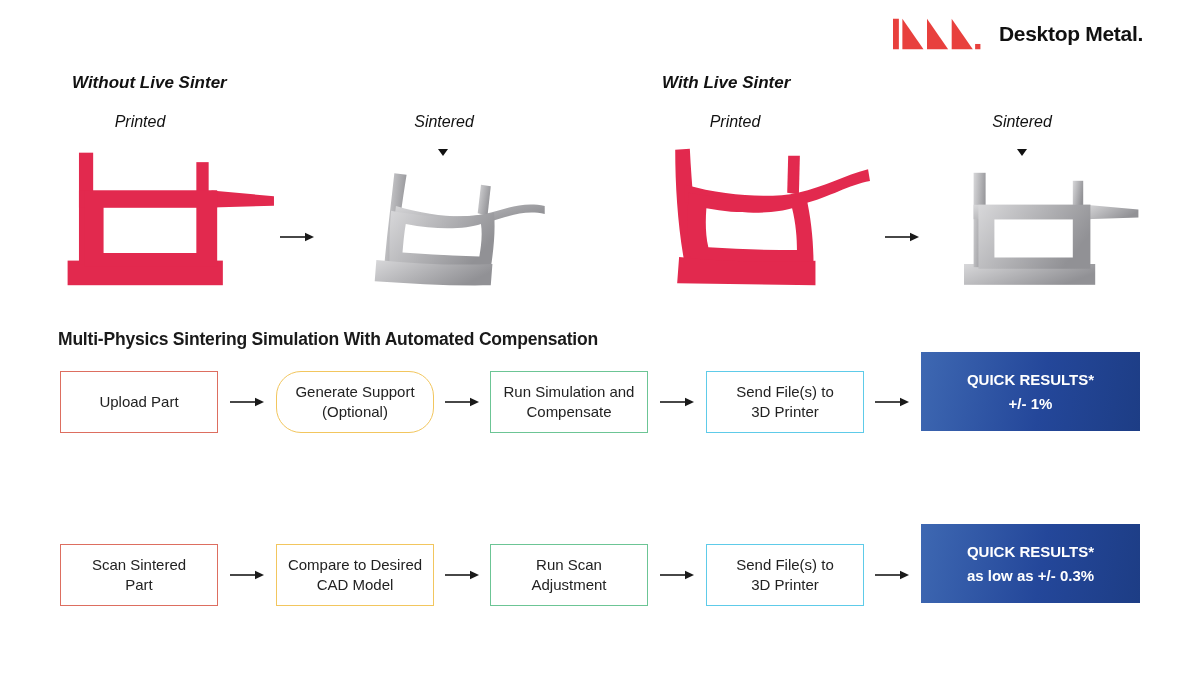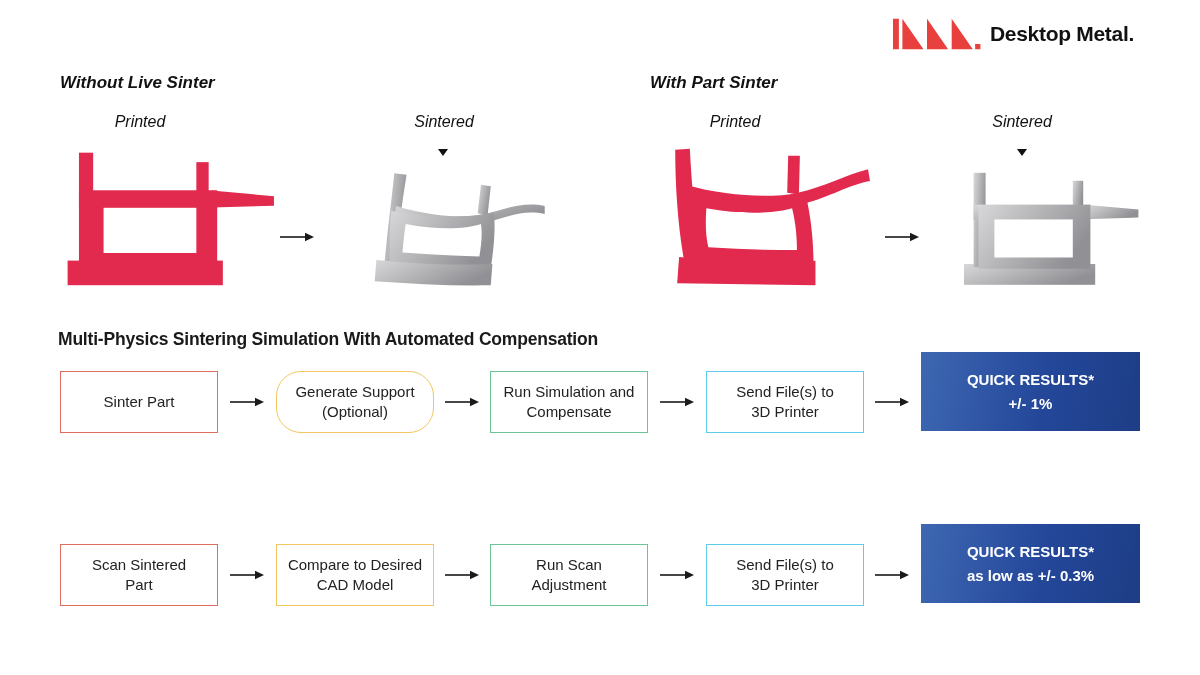--- a/index.html
+++ b/index.html
@@ -1,24 +1,24 @@
 <!DOCTYPE html>
 <html><head>
 <meta charset="utf-8">
 <style>
   html,body{margin:0;padding:0;background:#ffffff;}
   .canvas{
     position:relative;width:1200px;height:675px;background:#ffffff;
     font-family:"Liberation Sans",sans-serif;color:#111;overflow:hidden;
   }
   
-  .logo{position:absolute;top:16px;left:893px;display:flex;align-items:center;gap:9px;justify-content:flex-end;}
+  .logo{position:absolute;top:16px;left:893px;display:flex;align-items:center;gap:18px;justify-content:flex-end;}
   .brand-text{font-size:21px;font-weight:700;letter-spacing:-0.3px;color:#111;}
   
-  .cmp-title{position:absolute;top:73px;font-size:17px;font-weight:700;font-style:italic;color:#111;}
+  .cmp-title{position:absolute;top:73px;font-size:17px;font-weight:700;font-style:italic;color:#111;margin-left:12px;}
   .part-label{position:absolute;top:113px;font-size:16px;font-style:italic;transform:translateX(-50%);color:#111;}
   .tri-down{position:absolute;top:149px;width:0;height:0;transform:translateX(-50%);
     border-left:5px solid transparent;border-right:5px solid transparent;border-top:7px solid #111;}
   .shape{position:absolute;}
   .arrow{position:absolute;}
   
   .flow-title{position:absolute;font-size:17.5px;font-weight:700;color:#1a1a1a;letter-spacing:-0.2px;}
   .step{
     position:absolute;width:158px;height:62px;background:#fff;
     border:1.5px solid #ccc;display:flex;align-items:center;justify-content:center;
@@ -54,21 +54,21 @@
         <polygon points="16,0 16,52 52,52"></polygon>
         <polygon points="58,0 58,52 94,52"></polygon>
         <polygon points="100,0 100,52 136,52"></polygon>
         <rect x="140" y="43" width="9" height="9"></rect>
       </g>
     </svg>
     <span class="brand-text">Desktop Metal.</span>
   </div>
 
   <div class="cmp-title" style="left:60px;">Without Live Sinter</div>
-  <div class="cmp-title" style="left:650px;">With Part Sinter</div>
+  <div class="cmp-title" style="left:650px;">With Live Sinter</div>
 
   <div class="part-label" style="left:140px;">Printed</div>
   <div class="part-label" style="left:444px;">Sintered</div>
   <div class="part-label" style="left:735px;">Printed</div>
   <div class="part-label" style="left:1022px;">Sintered</div>
 
   <div class="tri-down" style="left:443px;"></div>
   <div class="tri-down" style="left:1022px;"></div>
 
   <svg class="shape" style="left:58px;top:147px;" width="218" height="142" viewBox="0 0 230 150">
@@ -121,21 +121,21 @@
       <rect x="22" y="46" width="146" height="18"></rect>
       <polygon points="162,46 228,52 228,62 162,64"></polygon>
       <rect x="146" y="16" width="13" height="34"></rect>
       <path fill-rule="evenodd" d="M28,46 H168 V126 H28 Z M48,64 H146 V112 H48 Z"></path>
     </g>
   </svg>
 
   <div class="flow-title" style="left:58px;top:329px;">Multi-Physics Sintering Simulation With Automated Compensation</div>
 
   <div class="step" style="left: 60px; top: 371px; border-color: rgb(221, 110, 96);">
-    <span>Sinter Part</span>
+    <span>Upload Part</span>
   </div>
   <svg class="arrow" style="left:230px;top:396px;" width="34" height="12">
     <line x1="0" y1="6" x2="25" y2="6" stroke="#1a1a1a" stroke-width="1.6"></line>
       <polygon points="25,1.8 34,6 25,10.2" fill="#1a1a1a"></polygon>
   </svg>
   <div class="step" style="left: 276px; top: 371px; border-color: rgb(242, 198, 94); border-radius: 25px;">
     <span>Generate Support
 (Optional)</span>
   </div>
   <svg class="arrow" style="left:445px;top:396px;" width="34" height="12">

